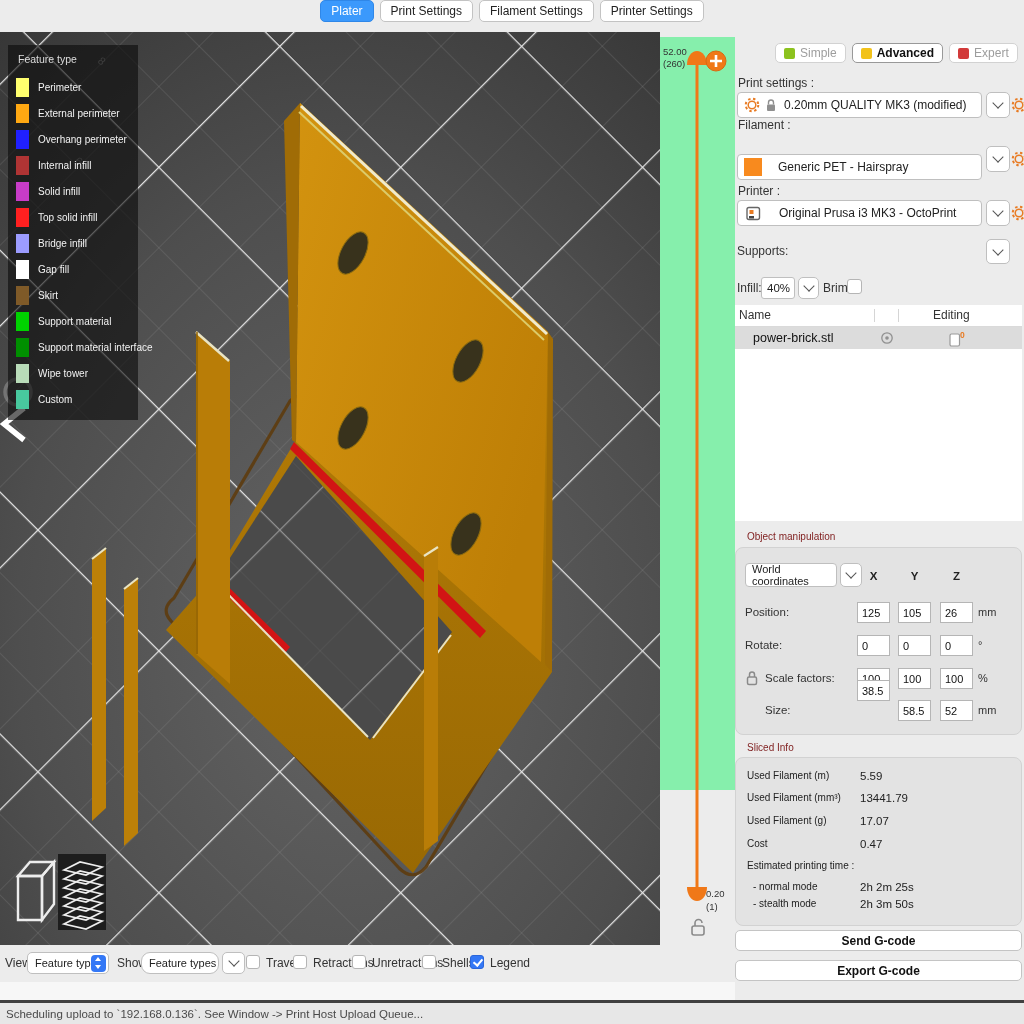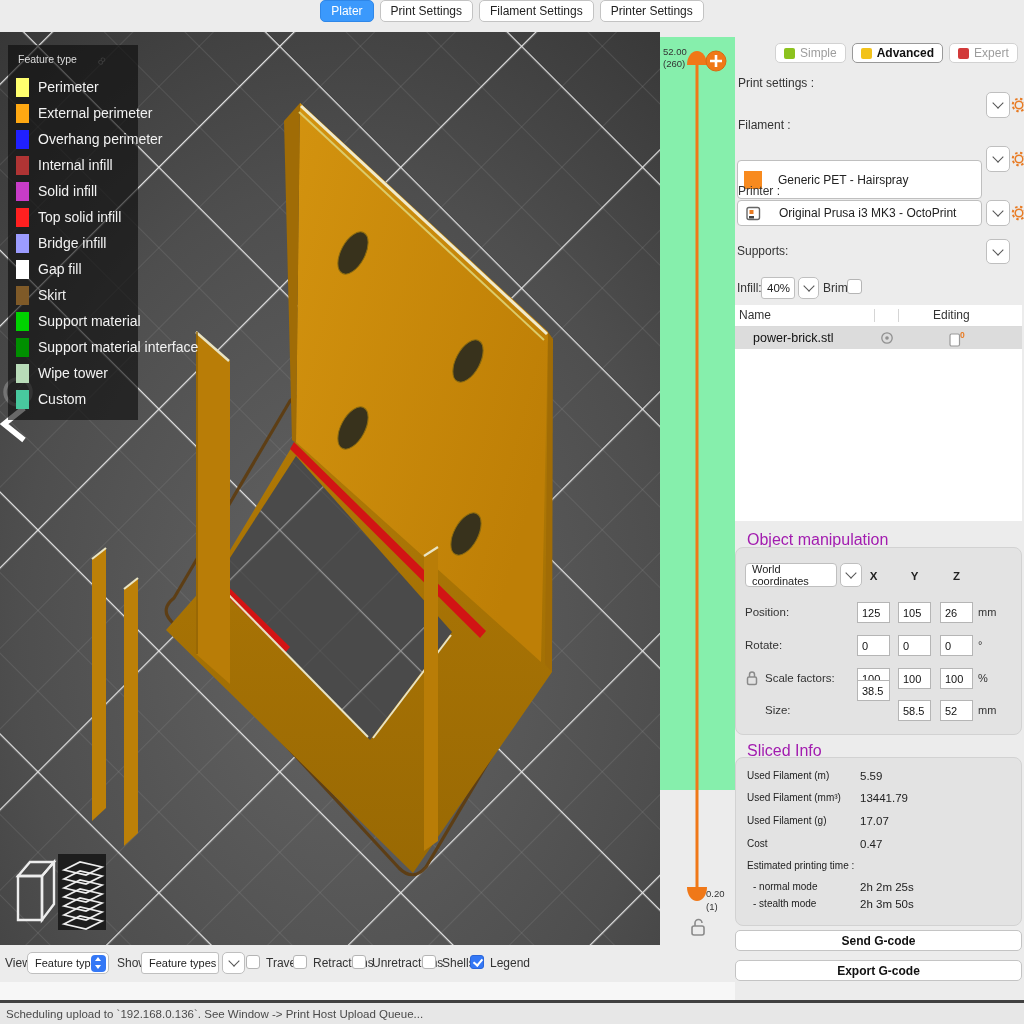--- a/index.html
+++ b/index.html
@@ -12,21 +12,21 @@
   .tab{padding:3px 10px;background:#fff;border:1px solid #c3c3c3;border-radius:5px;
        font-size:12px;color:#222;cursor:default}
   .tab.active{background:#3b99fc;border-color:#2f87e8;color:#fff}
   
   .viewport{position:absolute;left:0;top:32px;width:660px;height:913px;background:#454545;overflow:hidden}
   .legend{position:absolute;left:8px;top:13px;width:122px;background:rgba(12,12,12,.62);
           padding:5px 0 8px 8px}
   .legend-title{font-size:10.5px;color:#ddd;margin:3px 0 9px 2px}
   .legend-item{display:flex;align-items:center;height:26px}
   .swatch{width:13px;height:19px;margin-right:9px;flex:none}
-  .legend-item span{font-size:14px;color:#f2f2f2;white-space:nowrap}
+  .legend-item span{font-size:10px;color:#f2f2f2;white-space:nowrap}
   
   .slidercol{position:absolute;left:660px;top:37px;width:75px;height:753px;background:#86efac}
   
   .panel{position:absolute;left:735px;top:32px;width:289px;height:968px}
   .modes{position:absolute;top:11px;left:0;width:100%;display:flex;justify-content:flex-start;
          gap:6px;padding-left:40px;box-sizing:border-box}
   .mode{display:flex;align-items:center;gap:5px;padding:2px 8px;background:#fff;
         border:1px solid #d2d2d2;border-radius:5px;font-size:12px;color:#9d9d9d}
   .mode.active{color:#111;font-weight:bold;border-color:#999}
   .mode-sq{width:11px;height:11px;border-radius:2px}
@@ -42,21 +42,21 @@
   .cb.checked{background:#3478f6;border-color:#2b66d9}
   .cb.checked::after{content:"";position:absolute;left:4px;top:1px;width:4px;height:7px;
       border-right:2px solid #fff;border-bottom:2px solid #fff;transform:rotate(40deg)}
   .listbox{position:absolute;left:0;top:273px;width:287px;height:216px;background:#fff}
   .listhead{position:relative;height:21px;border-bottom:1px solid #dadada;font-size:12px;color:#333}
   .listrow{position:relative;height:22px;background:#dcdcdc;font-size:12.5px;color:#111;
            display:flex;align-items:center}
   .sep{position:absolute;top:4px;width:1px;height:13px;background:#d5d5d5}
   .box{position:absolute;left:0;width:287px;background:#e3e3e3;border:1px solid #d2d2d2;
        border-radius:8px;box-sizing:border-box}
-  .sect{position:absolute;font-size:16px;color:#a21caf}
+  .sect{position:absolute;font-size:10px;color:#7f1d1d}
   .inp{position:absolute;background:#fff;border:1px solid #b5b5b5;font-size:11px;color:#111;
        padding-left:4px;display:flex;align-items:center;box-sizing:border-box;width:33px;height:21px}
   .axis{position:absolute;width:33px;text-align:center;font-size:11.5px;font-weight:bold;color:#222}
   .unit{position:absolute;left:243px;font-size:11px;color:#333}
   .mlabel{position:absolute;font-size:11.5px;color:#333}
   .srow-l{position:absolute;left:12px;font-size:10px;color:#222;white-space:nowrap}
   .srow-v{position:absolute;left:125px;font-size:11.5px;color:#222;white-space:nowrap}
   .btn{position:absolute;left:0;width:287px;height:21px;background:#fff;border:1px solid #c4c4c4;
        border-radius:5px;font-weight:bold;font-size:12px;color:#111;display:flex;
        align-items:center;justify-content:center;box-sizing:border-box}
@@ -270,30 +270,41 @@
         <div class="mode-sq" style="background-color: rgb(242, 194, 25);"></div>
         <span>Advanced</span>
         </div>
       <div class="mode">
         <div class="mode-sq" style="background-color: rgb(210, 58, 58);"></div>
         <span>Expert</span>
         </div>
     </div>
 
     <div class="lbl" style="left:3px;top:44px">Print settings :</div>
+    <div class="combo" style="left:2px;top:60px;width:245px;height:26px">
+      <svg width="16" height="16" style="margin:0 4px 0 6px">
+        <circle cx="8" cy="8" r="3.8" fill="none" stroke="#E87B23" stroke-width="1.5"></circle>
+        <circle cx="8" cy="8" r="6.3" fill="none" stroke="#E87B23" stroke-width="2" stroke-dasharray="2.4 2.6"></circle>
+      </svg>
+      <svg width="14" height="16" style="margin-right:6px">
+        <rect x="3" y="7.5" width="8" height="6.5" rx="1" fill="#8f8f8f"></rect>
+        <path d="M4.5,7.5 V5.5 a2.5,2.5 0 0 1 5,0 V7.5" fill="none" stroke="#8f8f8f" stroke-width="1.4"></path>
+      </svg>
+      <span>0.20mm QUALITY MK3 (modified)</span>
+    </div>
     <div class="vbtn" style="left:251px;top:60px;width:24px;height:26px">
         <div class="chev"></div>
       </div>
     <svg class="abs" style="left:276px;top:65px" width="16" height="16">
       <circle cx="8" cy="8" r="3.8" fill="none" stroke="#E87B23" stroke-width="1.5"></circle>
       <circle cx="8" cy="8" r="6.3" fill="none" stroke="#E87B23" stroke-width="2" stroke-dasharray="2.4 2.6"></circle>
     </svg>
 
     <div class="lbl" style="left:3px;top:86px">Filament :</div>
-    <div class="combo" style="left:2px;top:128px;width:245px;height:39px">
+    <div class="combo" style="left:2px;top:122px;width:245px;height:26px">
       <div style="width: 18px; height: 18px; margin: 0px 16px 0px 6px; background-color: rgb(248, 138, 30);"></div>
       <span>Generic PET - Hairspray</span>
     </div>
     <div class="vbtn" style="left:251px;top:114px;width:24px;height:26px">
         <div class="chev"></div>
       </div>
     <svg class="abs" style="left:276px;top:119px" width="16" height="16">
       <circle cx="8" cy="8" r="3.8" fill="none" stroke="#E87B23" stroke-width="1.5"></circle>
       <circle cx="8" cy="8" r="6.3" fill="none" stroke="#E87B23" stroke-width="2" stroke-dasharray="2.4 2.6"></circle>
     </svg>
@@ -410,21 +421,21 @@
     <div class="btn" style="top:898px">Send G-code</div>
   </div>
 
   <div class="toolbar">
     <div class="lbl" style="left:5px;top:11px">View</div>
     <div class="combo" style="left:27px;top:7px;width:82px;height:22px;border-radius:5px">
       <span style="margin-left:7px;font-size:11px">Feature type</span>
       <div class="stepper"></div>
     </div>
     <div class="lbl" style="left:117px;top:11px">Show</div>
-    <div class="combo" style="left:141px;top:7px;width:78px;height:22px;border-radius:3px">
+    <div class="combo" style="left:141px;top:7px;width:78px;height:22px;border-radius:9px">
       <span style="margin-left:7px;font-size:11px">Feature types</span>
     </div>
     <div class="vbtn" style="left:222px;top:7px;width:23px;height:22px">
         <div class="chev"></div>
       </div>
 
     <div class="cb" style="left:246px;top:10px"></div>
     <div class="lbl" style="left:266px;top:11px">Travel</div>
     <div class="cb" style="left:293px;top:10px"></div>
     <div class="lbl" style="left:313px;top:11px">Retractions</div>

